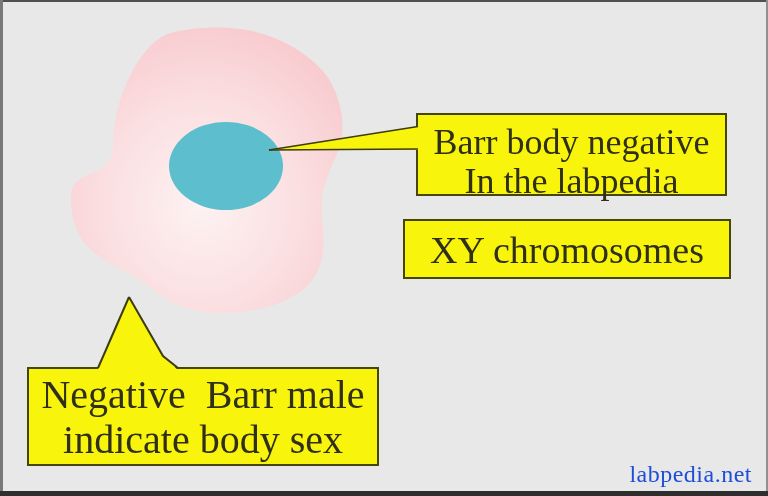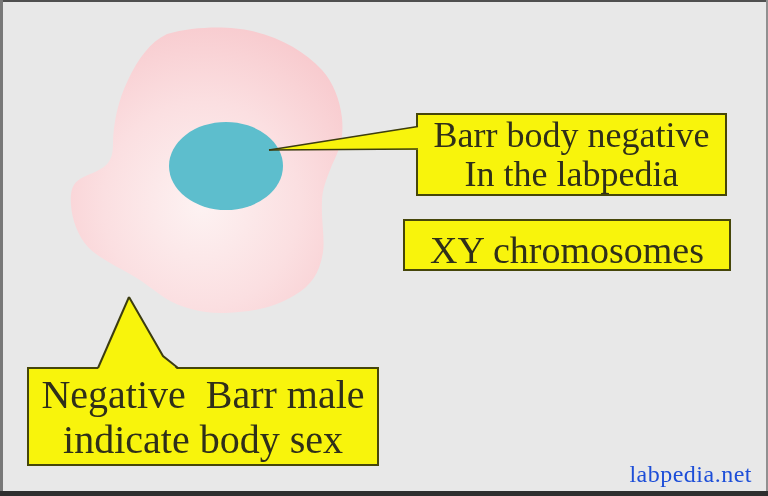--- a/index.html
+++ b/index.html
@@ -11,22 +11,22 @@
   svg.layer { position:absolute; left:0; top:0; z-index:1; pointer-events:none; }
   svg.overlay { z-index:3; }
 
   .callout {
     position:absolute; box-sizing:border-box; z-index:2;
     background:#f8f40c; border:2px solid #46460a;
     color:#2f2f1a; text-align:center;
   }
   .callout .line { display:block; white-space:pre; }
 
-  #box-barr { left:416px; top:113px; width:311px; height:83px; font-size:36px; line-height:39px; padding-top:1px;text-align:center; }
-  #box-xy   { left:403px; top:219px; width:328px; height:52px; font-size:38px; line-height:58px; }
+  #box-barr { left:416px; top:113px; width:311px; height:83px; font-size:36px; line-height:39px; padding-top:8px;text-align:center; }
+  #box-xy   { left:403px; top:219px; width:328px; height:60px; font-size:38px; line-height:58px; }
   #box-neg  { left:27px;  top:367px; width:352px; height:99px; font-size:40px; line-height:45px; padding-top:3px; }
 
   .watermark {
     position:absolute; right:16px; bottom:8px; z-index:2;
     font-size:24px; color:#1d4ed8; letter-spacing:0.5px;
   }
 
   .frame { position:absolute; z-index:4; pointer-events:none; }
   .frame.top    { left:0; top:0; width:768px; height:2px; background:#4f4f4f; }
   .frame.left   { left:0; top:0; width:3px; height:496px; background:#787878; }

